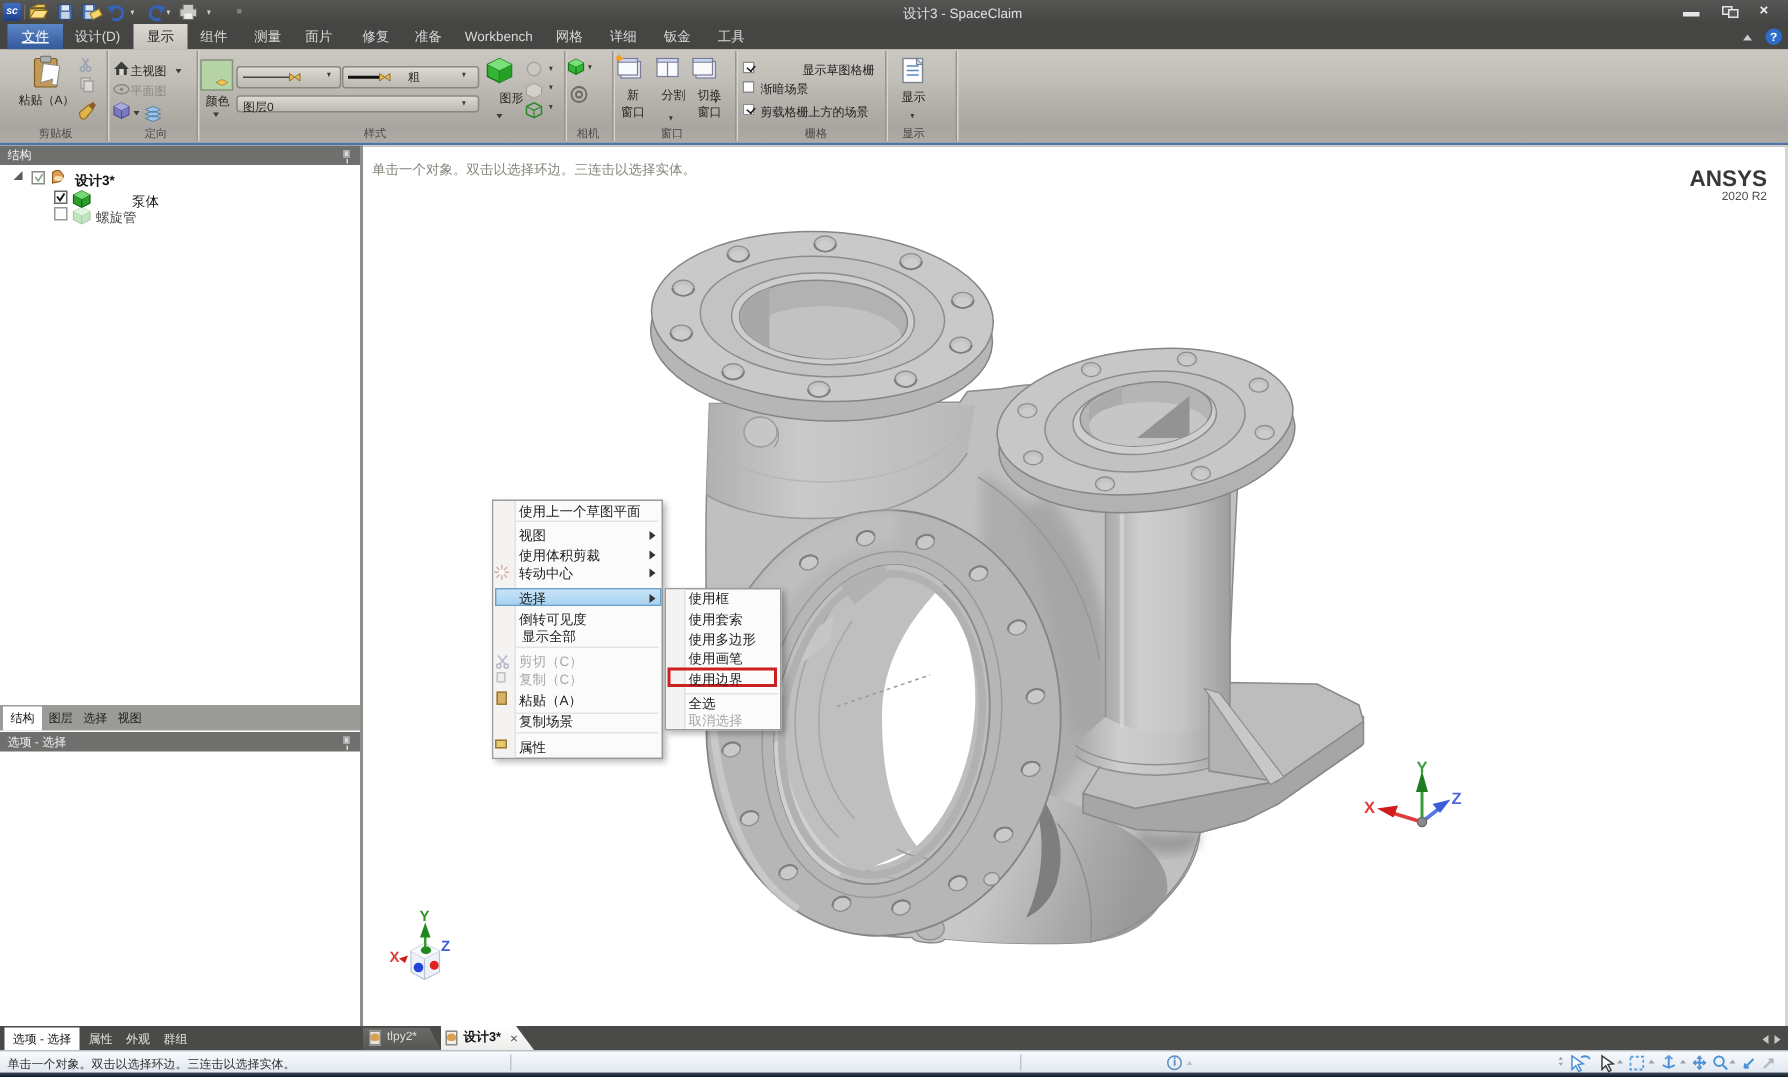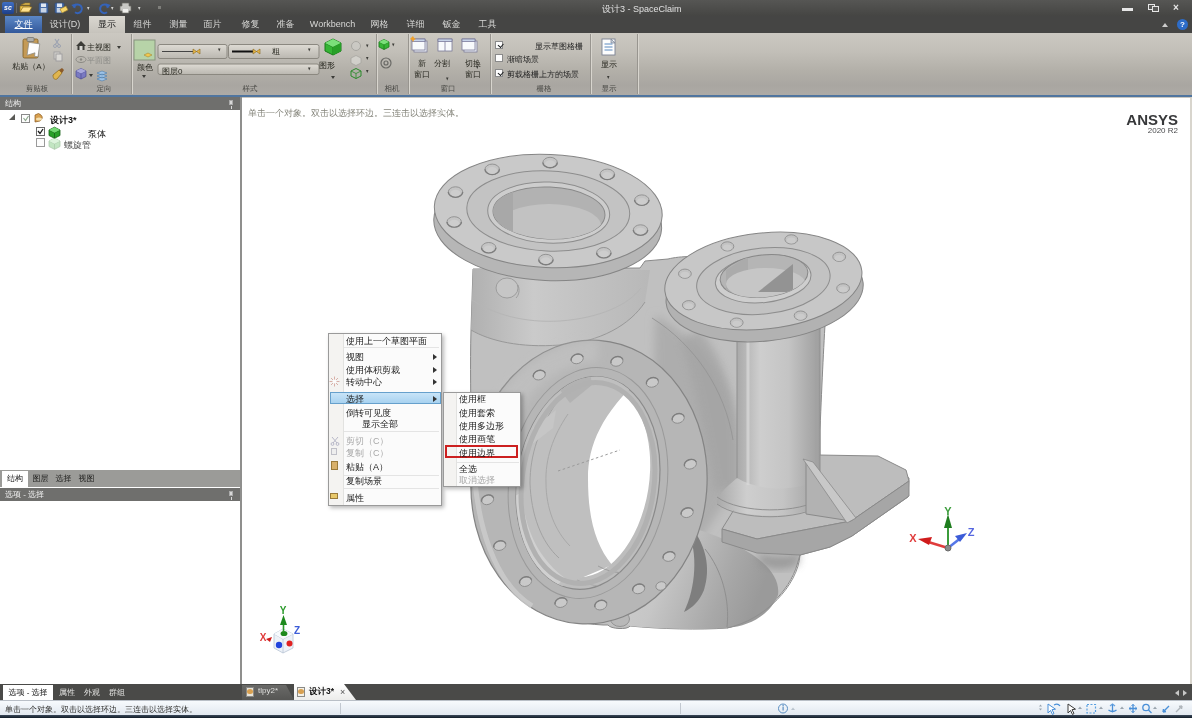--- a/index.html
+++ b/index.html
@@ -226,24 +226,24 @@
 <path d="M607 43 l2.5 0 -1.25 3z" fill="#3c3c38"></path>
 </svg>
 <div class="rlbl" style="left:6px;top:28px;width:50px;text-align:center;">粘贴（A）</div>
 <div class="rlbl" style="left:87px;top:9px;">主视图</div>
 <div class="dna" style="left:117px;top:13px;"></div>
 <div class="rlbl" style="left:87px;top:22px;color:#8a8a86;">平面图</div>
 <div class="rlbl" style="left:130px;top:29px;width:30px;text-align:center;">颜色</div>
 <div class="dna" style="left:142px;top:42px;"></div>
 <div class="rlbl" style="left:162px;top:32.5px;">图层0</div>
 <div class="rlbl" style="left:272px;top:13px;">粗</div>
-<div class="rlbl" style="left:319px;top:27px;width:30px;text-align:left;">图形</div>
+<div class="rlbl" style="left:319px;top:27px;width:30px;text-align:right;">图形</div>
 <div class="dna" style="left:331px;top:43px;"></div>
 <div class="rlbl" style="left:407px;top:25px;width:30px;text-align:center;">新<br>窗口</div>
-<div class="rlbl" style="left:434px;top:25px;width:30px;text-align:left;">分割</div>
+<div class="rlbl" style="left:434px;top:25px;width:30px;text-align:center;">分割</div>
 <div class="rlbl" style="left:457px;top:25px;width:32px;text-align:center;">切换<br>窗口</div>
 <div class="cbx on" style="left:495px;top:8px;"></div>
 <div class="ck abs" style="left:507px;top:8px;margin-left:28px;">显示草图格栅</div>
 <div class="cbx" style="left:495px;top:21px;"></div>
 <div class="ck abs" style="left:507px;top:21px;">渐暗场景</div>
 <div class="cbx on" style="left:495px;top:36px;"></div>
 <div class="ck abs" style="left:507px;top:36px;">剪载格栅上方的场景</div>
 <div class="rlbl" style="left:594px;top:26px;width:30px;text-align:center;">显示</div>
 </div>
 </div>
@@ -597,21 +597,21 @@
           <line x1="0.5" y1="5.5" x2="10.5" y2="5.5"></line>
           <line x1="2" y1="2" x2="9" y2="9"></line>
           <line x1="9" y1="2" x2="2" y2="9"></line>
         </g>
         <circle cx="5.5" cy="5.5" r="2" fill="#fbfbfb"></circle>
       </svg>
 <div class="abs" style="left:329.5px;top:392px;width:111px;height:12px;background:linear-gradient(#c8e4f8,#a8d2f0);border:1px solid #66a0cc;"></div>
 <div class="mi" style="top:393px;left:346px;">选择</div>
       <div class="marr" style="left:433px;top:396px;"></div>
 <div class="mi" style="top:406.5px;left:346px;">倒转可见度</div>
-<div class="mi" style="top:418px;left:362px;">显示全部</div>
+<div class="mi" style="top:418px;left:348px;">显示全部</div>
 <div class="msep" style="left:344px;top:431px;width:95px;"></div>
 <div class="mi gray" style="top:434.5px;left:346px;">剪切（C）</div>
 <svg class="abs" style="left:330px;top:436px;" width="10" height="10">
         <g stroke="#b8b8c8" stroke-width="1" fill="none">
           <line x1="2" y1="1" x2="7" y2="7"></line>
           <line x1="8" y1="1" x2="3" y2="7"></line>
           <circle cx="2.5" cy="8" r="1.4"></circle>
           <circle cx="7.5" cy="8" r="1.4"></circle>
         </g>
       </svg>

